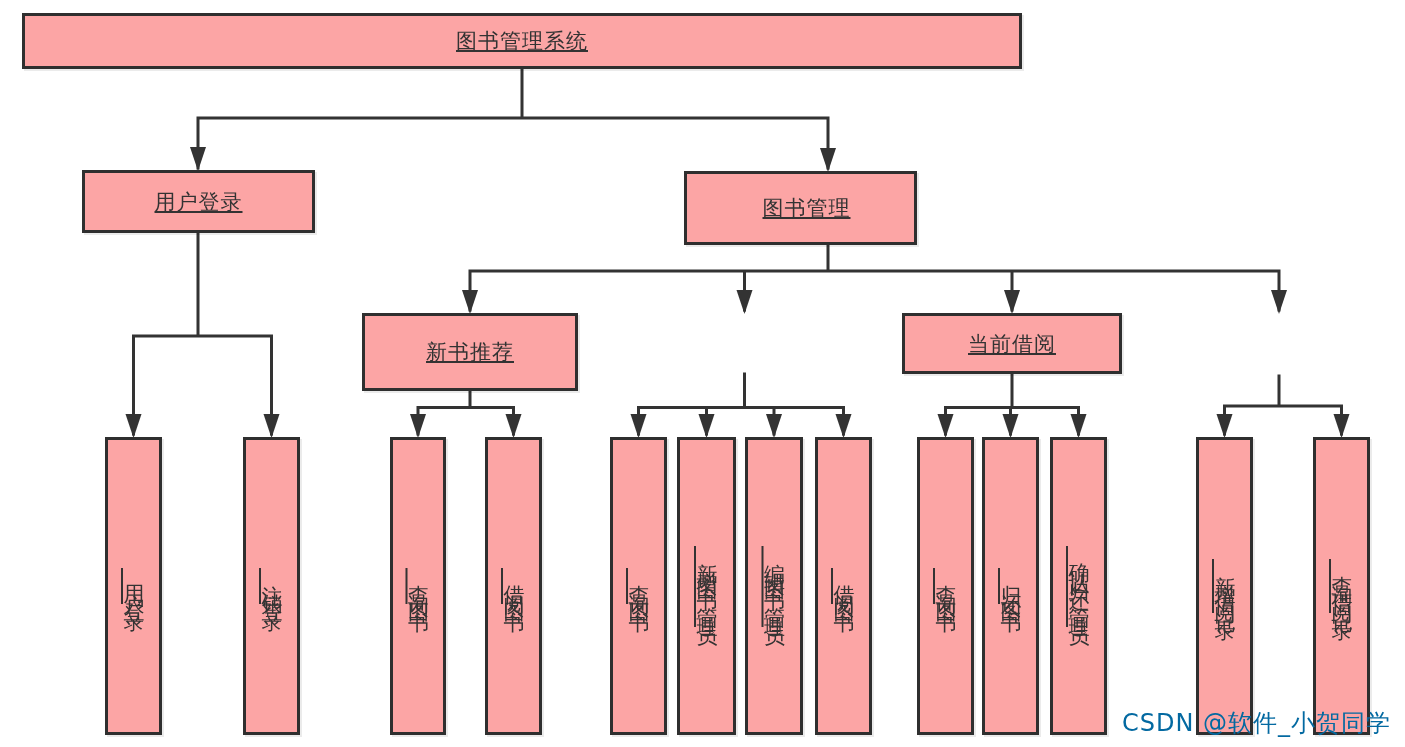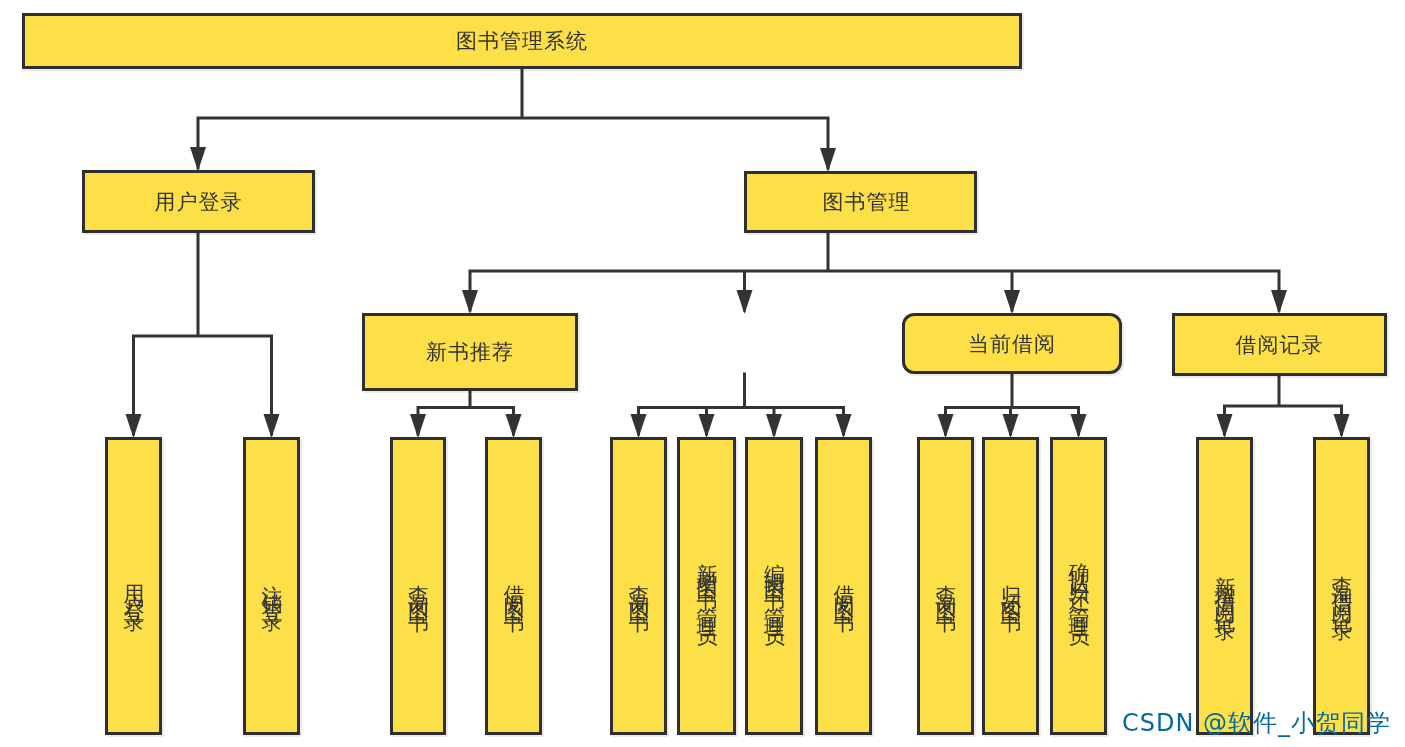--- a/index.html
+++ b/index.html
@@ -2,24 +2,25 @@
 <html><head>
 <meta charset="utf-8">
 <style>
   html,body{margin:0;padding:0;background:#ffffff;}
   body{font-family:"DejaVu Sans","Liberation Sans",sans-serif;}
   .canvas{
     position:relative;width:1405px;height:747px;background:#ffffff;overflow:hidden;
   }
   .wires{position:absolute;left:0;top:0;z-index:0;}
   .node{
-    position:absolute;box-sizing:border-box;background:#fde047;
+    position:absolute;box-sizing:border-box;background:#fca5a5;
     border:3px solid #2f2f2f;color:#333333;z-index:1;
     display:flex;align-items:center;justify-content:center;
     box-shadow:2px 2px 0 rgba(0,0,0,0.08);
+    text-decoration:underline;
   }
   .hbox{font-size:21px;letter-spacing:1px;}
   .vbox{
     top:437px;height:298px;font-size:21px;
     writing-mode:vertical-lr;text-orientation:mixed;letter-spacing:9px;
     line-height:1;text-align:center;
   }
   .watermark{
     position:absolute;right:14px;bottom:8px;z-index:5;
     font-size:24px;color:#0369a1;letter-spacing:1px;white-space:nowrap;
@@ -69,25 +70,24 @@
       <polygon points="1002.5,414 1018.5,414 1010.5,438"></polygon>
       <polygon points="1070.5,414 1086.5,414 1078.5,438"></polygon>
       <polygon points="1216.5,414 1232.5,414 1224.5,438"></polygon>
       <polygon points="1333.5,414 1349.5,414 1341.5,438"></polygon>
     </g>
   </svg>
 
   <div class="node hbox" style="left:22px;top:13px;width:1000px;height:56px;">图书管理系统</div>
 
   <div class="node hbox" style="left:82px;top:170px;width:233px;height:63px;">用户登录</div>
-  <div class="node hbox" style="left:744px;top:171px;width:233px;height:62px;padding-left:12px;">图书管理</div>
+  <div class="node hbox" style="left:684px;top:171px;width:233px;height:74px;padding-left:12px;">图书管理</div>
 
   <div class="node hbox" style="left:362px;top:313px;width:216px;height:78px;">新书推荐</div>
-  <div class="node hbox" style="left:902px;top:313px;width:220px;height:61px;border-radius:12px;">当前借阅</div>
-  <div class="node hbox" style="left:1172px;top:313px;width:215px;height:63px;">借阅记录</div>
+  <div class="node hbox" style="left:902px;top:313px;width:220px;height:61px;">当前借阅</div>
 
   <div class="node vbox" style="left:105px;width:57px;">用户登录</div>
   <div class="node vbox" style="left:243px;width:57px;">注销登录</div>
 
   <div class="node vbox" style="left:390px;width:56px;">查询图书</div>
   <div class="node vbox" style="left:485px;width:57px;">借阅图书</div>
 
   <div class="node vbox" style="left:610px;width:57px;">查询图书</div>
   <div class="node vbox" style="left:677px;width:59px;">新增图书（管理员）</div>
   <div class="node vbox" style="left:745px;width:58px;">编辑图书（管理员）</div>

